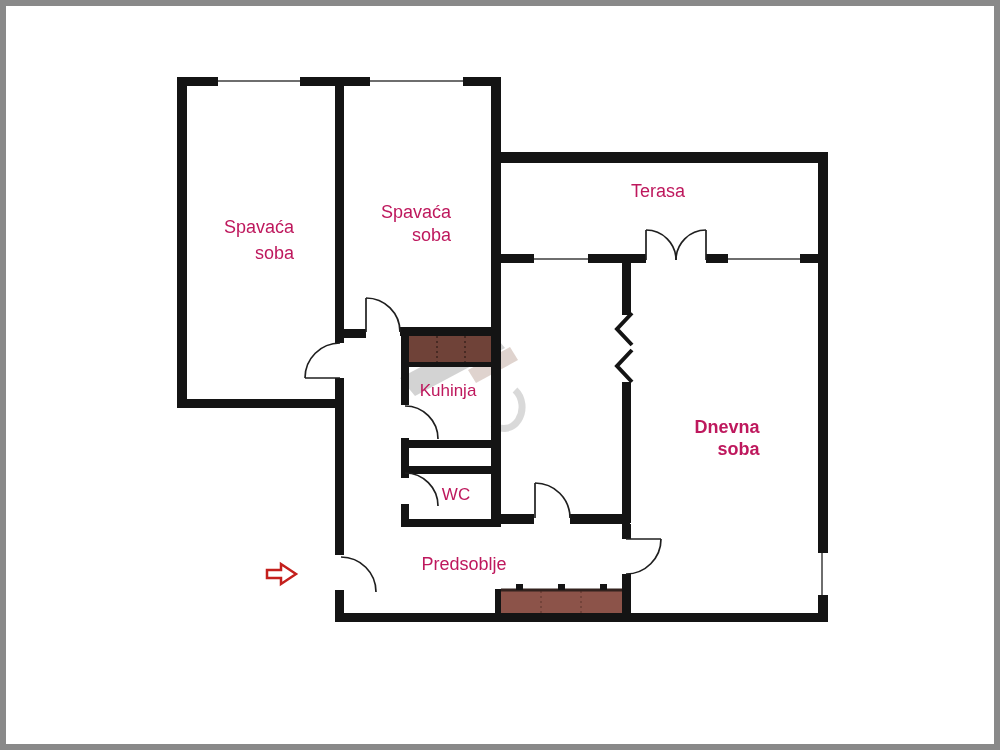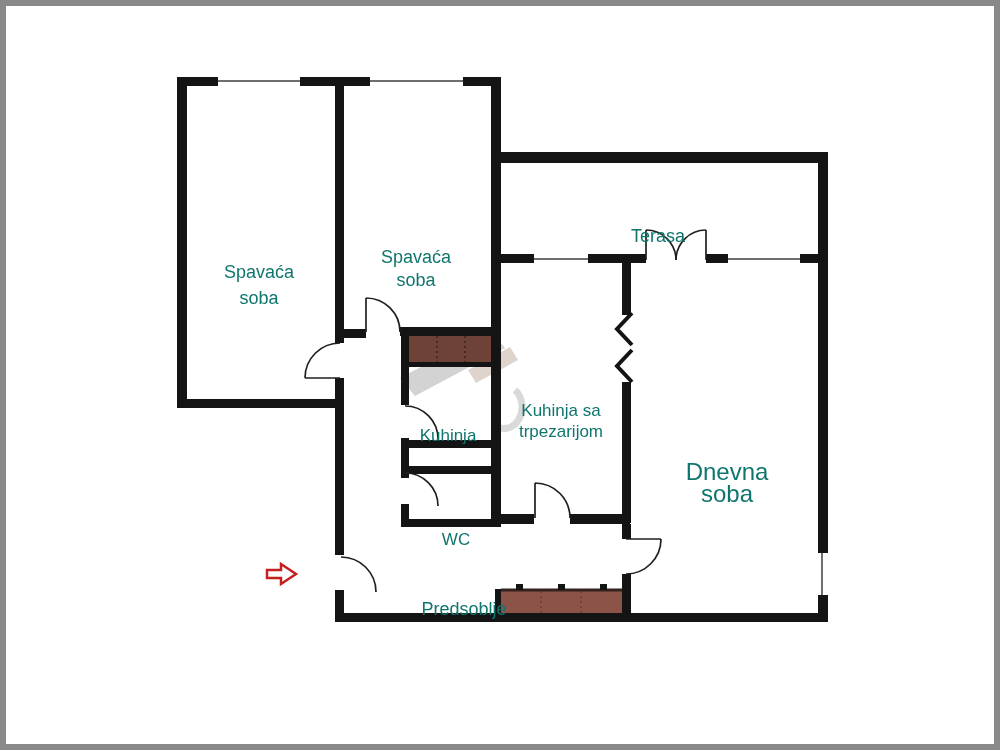--- a/index.html
+++ b/index.html
@@ -3,27 +3,27 @@
 <meta charset="utf-8">
 <style>
   html,body{margin:0;padding:0;background:#ffffff;}
   .canvas{position:relative;width:1000px;height:750px;background:#ffffff;overflow:hidden;
           font-family:"Liberation Sans", sans-serif;}
   .plan-svg{position:absolute;left:0;top:0;}
   .wall{fill:#141414;}
   .win{fill:#6e6e6e;}
   .arc{fill:none;stroke:#1f1f1f;stroke-width:1.7px;}
   .leaf{stroke:#1f1f1f;stroke-width:1.7px;}
-  .room-label{position:absolute;transform:translate(-50%,-50%);text-align:center;
-              color:#0f766e;white-space:nowrap;margin-top:45px;}
+  .room-label{position:absolute;transform:translate(-50%,-50%);text-align:right;
+              color:#be185d;white-space:nowrap;}
   .room-label span{display:block;}
   .fs18{font-size:18px;line-height:26px;}
   .fs18b2{font-size:18px;line-height:23px;}
   .fs17{font-size:17px;line-height:21px;}
-  .dn{font-size:24px;line-height:22px;}
+  .dn{font-size:18px;line-height:22px;font-weight:bold;}
 </style>
 </head>
 <body>
 
 <div class="canvas">
 
   <svg class="plan-svg" width="1000" height="750" viewBox="0 0 1000 750">
 
     <rect x="3" y="3" width="994" height="744" fill="none" stroke="#898989" stroke-width="6"></rect>
 
@@ -127,24 +127,20 @@
   </div>
 
   <div class="room-label fs18" style="left:658px;top:191px;">
     <span>Terasa</span>
   </div>
 
   <div class="room-label fs17" style="left:448px;top:390px;">
     <span>Kuhinja</span>
   </div>
 
-  <div class="room-label fs17" style="left:561px;top:376px;">
-    <span>Kuhinja sa</span>
-    <span>trpezarijom</span>
-  </div>
 
   <div class="room-label fs17" style="left:456px;top:494px;">
     <span>WC</span>
   </div>
 
   <div class="room-label dn" style="left:727px;top:438px;">
     <span>Dnevna</span>
     <span>soba</span>
   </div>
 

